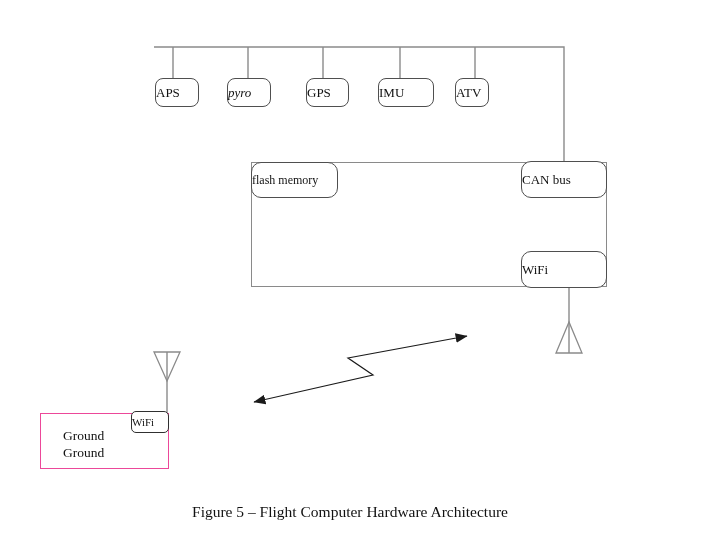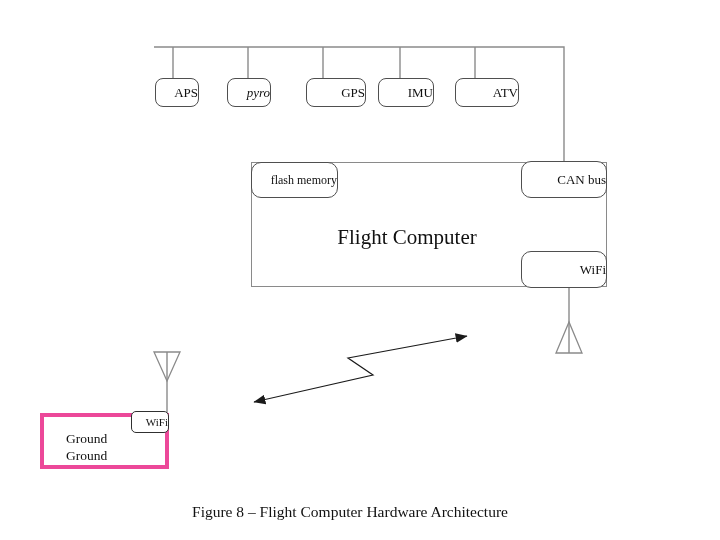--- a/index.html
+++ b/index.html
@@ -3,38 +3,38 @@
 <meta charset="utf-8">
 <style>
   html,body { margin:0; padding:0; background:#fff; }
   .stage {
     position:relative; width:720px; height:540px; background:#ffffff;
     font-family:"Liberation Serif", serif; color:#111; overflow:hidden;
   }
   .stage svg.wires { position:absolute; left:0; top:0; z-index:1; }
   .box {
     position:absolute; box-sizing:border-box; background:#ffffff;
-    display:flex; align-items:center; justify-content:flex-end;
+    display:flex; align-items:center; justify-content:flex-start;
     border:1px solid #4f4f4f; z-index:3; font-size:13px; line-height:1;
   }
   .dev   { top:78px; height:29px; border-radius:8px; }
   .fc-rect {
     position:absolute; left:251px; top:162px; width:356px; height:125px;
     box-sizing:border-box; border:1px solid #8a8a8a; background:transparent; z-index:2;
   }
   .flash  { left:251px; top:162px; width:87px; height:36px; border-radius:10px; font-size:12px; }
   .canbus { left:521px; top:161px; width:86px; height:37px; border-radius:10px; }
   .wififc { left:521px; top:251px; width:86px; height:37px; border-radius:10px; }
   .fc-label {
     position:absolute; left:251px; top:222px; width:312px; height:30px; z-index:2;
     display:flex; align-items:center; justify-content:center; font-size:21px;
   }
   .gs-rect {
     position:absolute; left:40px; top:413px; width:129px; height:56px;
-    box-sizing:border-box; border:4px solid #ec4899; background:#ffffff; z-index:2;
+    box-sizing:border-box; border:1px solid #ec4899; background:#ffffff; z-index:2;
   }
   .gs-text { position:absolute; left:22px; top:13px; font-size:13.5px; line-height:17px; }
   .wifigs {
     left:131px; top:411px; width:38px; height:22px; border-radius:5px;
     border:1.5px solid #303030; font-size:11px; z-index:4;
   }
   .caption {
     position:absolute; left:140px; top:503px; width:420px; text-align:center;
     font-size:15.5px; z-index:2;
   }
@@ -71,47 +71,46 @@
 
     <polyline points="254,402 373,375 348,358 467,336" fill="none" stroke="#1a1a1a" stroke-width="1.2" marker-start="url(#ah)" marker-end="url(#ah)"></polyline>
   </svg>
 
   <div class="box dev" style="left:155px; width:44px;">
     <span>APS</span>
   </div>
   <div class="box dev" style="left:227px; width:44px;font-style:italic;">
     <span>pyro</span>
   </div>
-  <div class="box dev" style="left:306px; width:60px;">
+  <div class="box dev" style="left:306px; width:43px;">
     <span>GPS</span>
   </div>
   <div class="box dev" style="left:378px; width:56px;">
     <span>IMU</span>
   </div>
-  <div class="box dev" style="left:455px; width:64px;">
+  <div class="box dev" style="left:455px; width:34px;">
     <span>ATV</span>
   </div>
 
   <div class="fc-rect"></div>
-  <div class="fc-label">Flight Computer</div>
   <div class="box flash">
     <span>flash memory</span>
   </div>
   <div class="box canbus">
     <span>CAN bus</span>
   </div>
   <div class="box wififc">
     <span>WiFi</span>
   </div>
 
   <div class="gs-rect">
     <div class="gs-text">
       <div>Ground</div>
       <div>Ground</div>
     </div>
   </div>
   <div class="box wifigs">
     <span>WiFi</span>
   </div>
 
-  <div class="caption">Figure 8 – Flight Computer Hardware Architecture</div>
+  <div class="caption">Figure 5 – Flight Computer Hardware Architecture</div>
 
 </div>
 
 </body></html>

